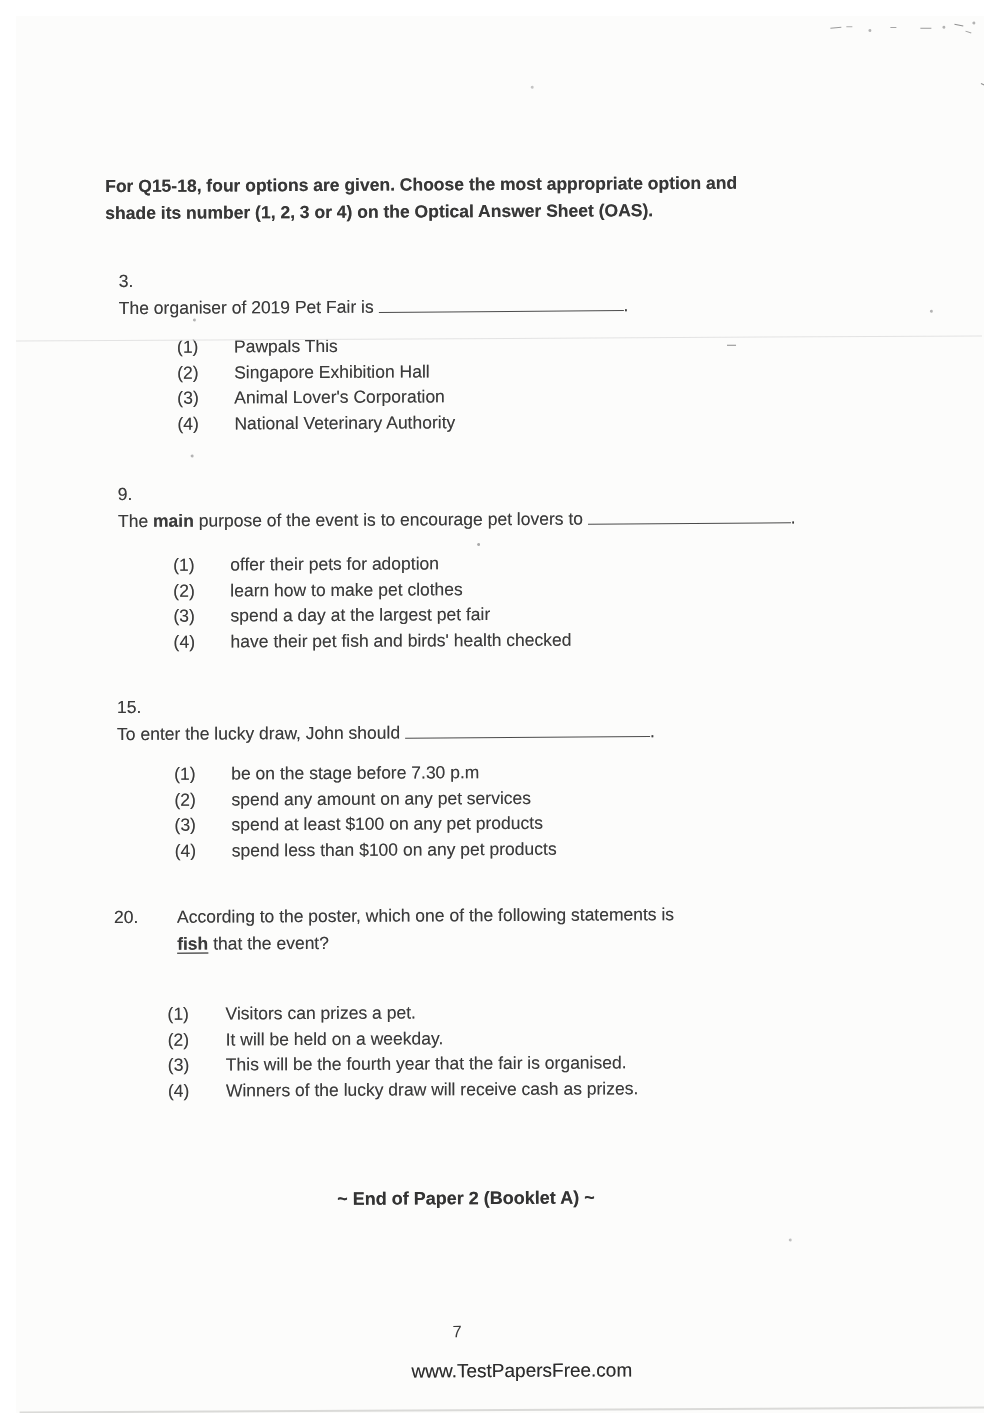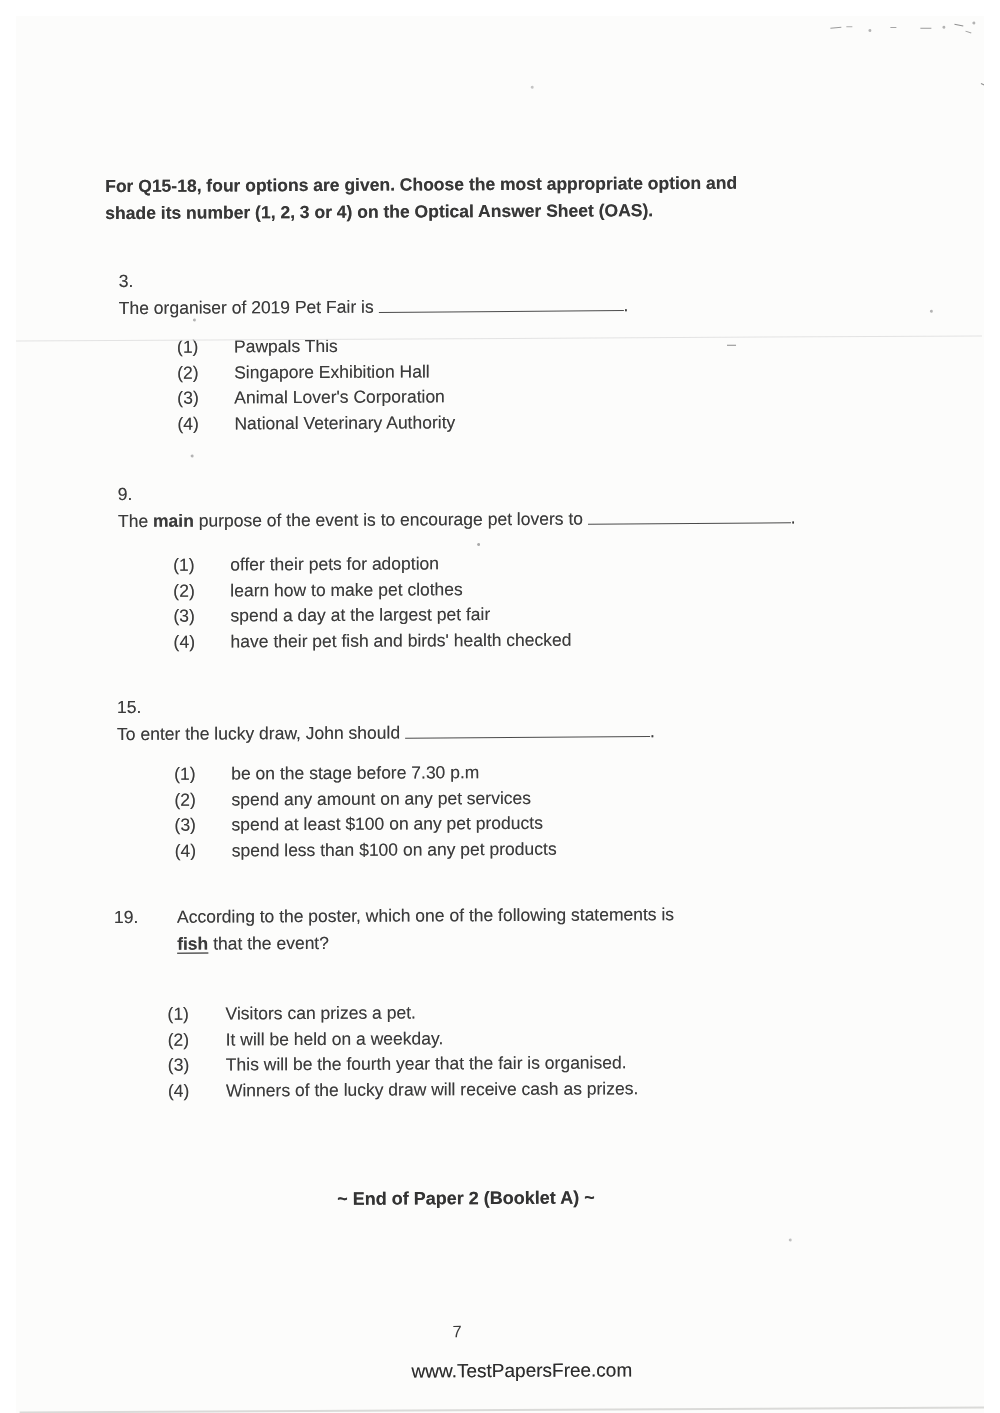--- a/index.html
+++ b/index.html
@@ -78,21 +78,21 @@
       <span class="qnum">15.</span><span class="qtext"><span>To enter the lucky draw, John should </span><span class="blank" style="width:245px;"></span><span>.</span></span>
     </div>
     <div class="opts" style="left:158px;top:744px;">
       <div class="opt"><span class="olabel">(1)</span><span>be on the stage before 7.30 p.m</span></div>
       <div class="opt"><span class="olabel">(2)</span><span>spend any amount on any pet services</span></div>
       <div class="opt"><span class="olabel">(3)</span><span>spend at least $100 on any pet products</span></div>
       <div class="opt"><span class="olabel">(4)</span><span>spend less than $100 on any pet products</span></div>
     </div>
 
     <div class="question" style="left:97px;top:886px;">
-      <span class="qnum">19.</span><span class="qtext" style="width:640px;"><span>According to the poster, which one of the following statements is</span><br><span class="uline">fish</span><span> that the event?</span></span>
+      <span class="qnum">20.</span><span class="qtext" style="width:640px;"><span>According to the poster, which one of the following statements is</span><br><span class="uline">fish</span><span> that the event?</span></span>
     </div>
     <div class="opts" style="left:150px;top:984px;">
       <div class="opt"><span class="olabel" style="width:58px;">(1)</span><span>Visitors can prizes a pet.</span></div>
       <div class="opt"><span class="olabel" style="width:58px;">(2)</span><span>It will be held on a weekday.</span></div>
       <div class="opt"><span class="olabel" style="width:58px;">(3)</span><span>This will be the fourth year that the fair is organised.</span></div>
       <div class="opt"><span class="olabel" style="width:58px;">(4)</span><span>Winners of the lucky draw will receive cash as prizes.</span></div>
     </div>
 
     <div class="endnote">~ End of Paper 2 (Booklet A) ~</div>
     <div class="pagenum">7</div>

